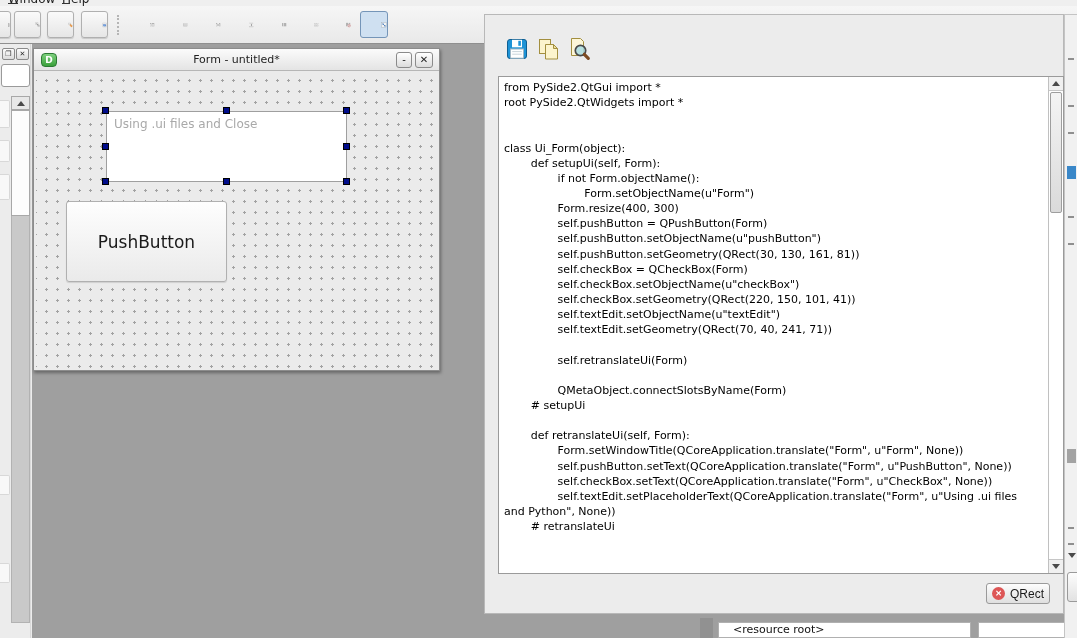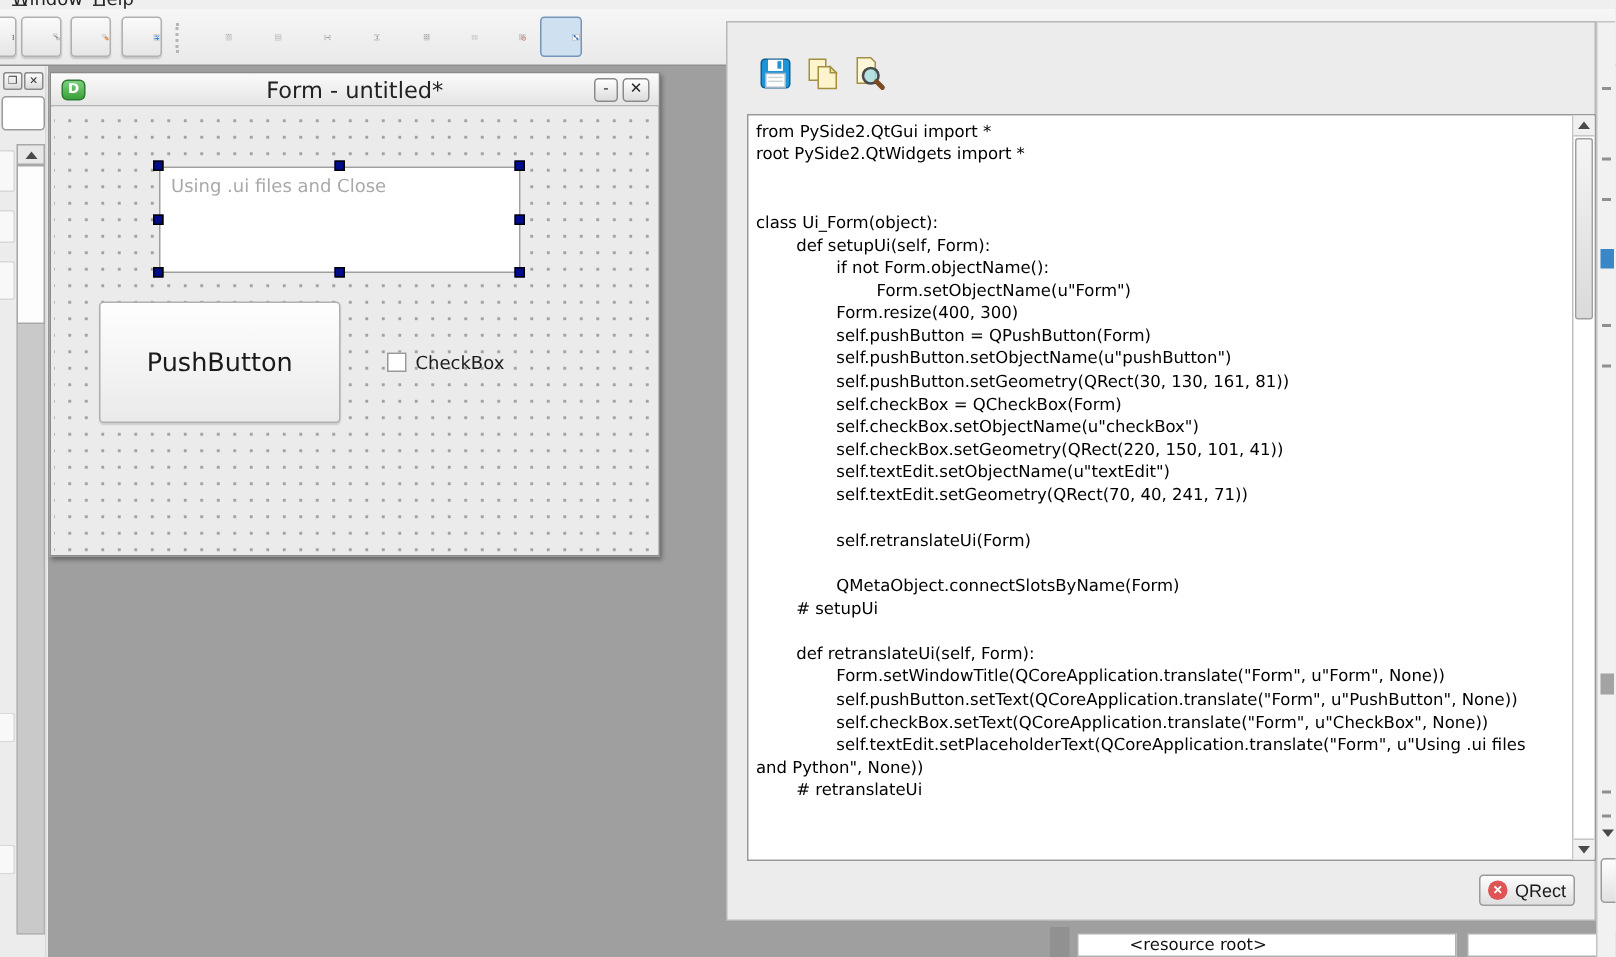--- a/index.html
+++ b/index.html
@@ -40,21 +40,21 @@
 
   
   .mdi { left:32px; top:44px; width:1032px; height:594px; background:#9f9f9f; }
 
   
   .form-window { left:33px; top:48px; width:407px; height:323px; background:#ebebeb;
     border:1px solid #8c8c8c; box-shadow:1px 2px 3px rgba(0,0,0,.35); }
   .form-titlebar { position:absolute; left:0; top:0; width:100%; height:22px;
     background:linear-gradient(#fbfbfb,#e4e4e4); border-bottom:1px solid #b6b6b6;
     display:flex; align-items:center; }
-  .form-title { position:absolute; left:0; width:100%; text-align:center; font-size:15px; color:#222; }
+  .form-title { position:absolute; left:0; width:100%; text-align:center; font-size:11px; color:#222; }
   .d-icon { position:absolute; left:7px; top:4px; width:16px; height:14px; border-radius:4px;
     background:linear-gradient(#7ed07e,#3aa03a); border:1px solid #2c7a33; color:#fff;
     font-size:9px; font-weight:bold; text-align:center; line-height:12px; }
   .cap-btn { position:absolute; top:3px; height:16px; border:1px solid #8a8a8a; border-radius:3px;
     background:linear-gradient(#ffffff,#dcdcdc); font-size:10px; text-align:center; line-height:13px; color:#222; }
   .form-canvas { position:absolute; left:2px; top:22px; right:2px; bottom:2px; background:#ebebeb;
     background-image:radial-gradient(circle,#a2a2a2 1px,transparent 1.2px);
     background-size:11px 11px; background-position:5px 4px; }
 
   .q-textedit { position:absolute; left:70px; top:40px; width:241px; height:71px;
@@ -268,30 +268,26 @@
     <div class="handle" style="left:187px; top:36px"></div>
     <div class="handle" style="left:307px; top:36px"></div>
     <div class="handle" style="left:66px; top:72px"></div>
     <div class="handle" style="left:307px; top:72px"></div>
     <div class="handle" style="left:66px; top:107px"></div>
     <div class="handle" style="left:187px; top:107px"></div>
     <div class="handle" style="left:307px; top:107px"></div>
 
     <div class="q-pushbutton">PushButton</div>
 
-    <div class="q-checkbox">
-      <span class="cb-ind"></span>
-      <span class="cb-label">CheckBox</span>
-    </div>
   </div>
 </div>
 
 <div class="abs gray-block"></div>
 <div class="abs bg-list" style="left:718px; top:622px; width:253px; height:16px">
-  <span style="display:inline-block; padding-left:34px">&lt;resource root&gt;</span>
+  <span style="display:inline-block; padding-left:14px">&lt;resource root&gt;</span>
 </div>
 <div class="abs bg-list" style="left:978px; top:622px; width:99px; height:16px"></div>
 
 <div class="abs right-strip">
   <div class="dash" style="top:43px"></div>
   <div class="dash" style="top:90px"></div>
   <div class="dash" style="top:117px"></div>
   <div class="dash" style="top:201px"></div>
   <div class="dash" style="top:228px"></div>
   <div class="dash" style="top:512px"></div>

